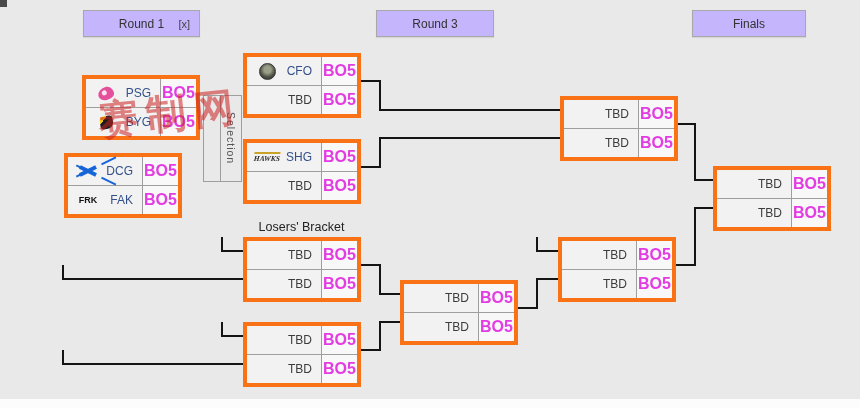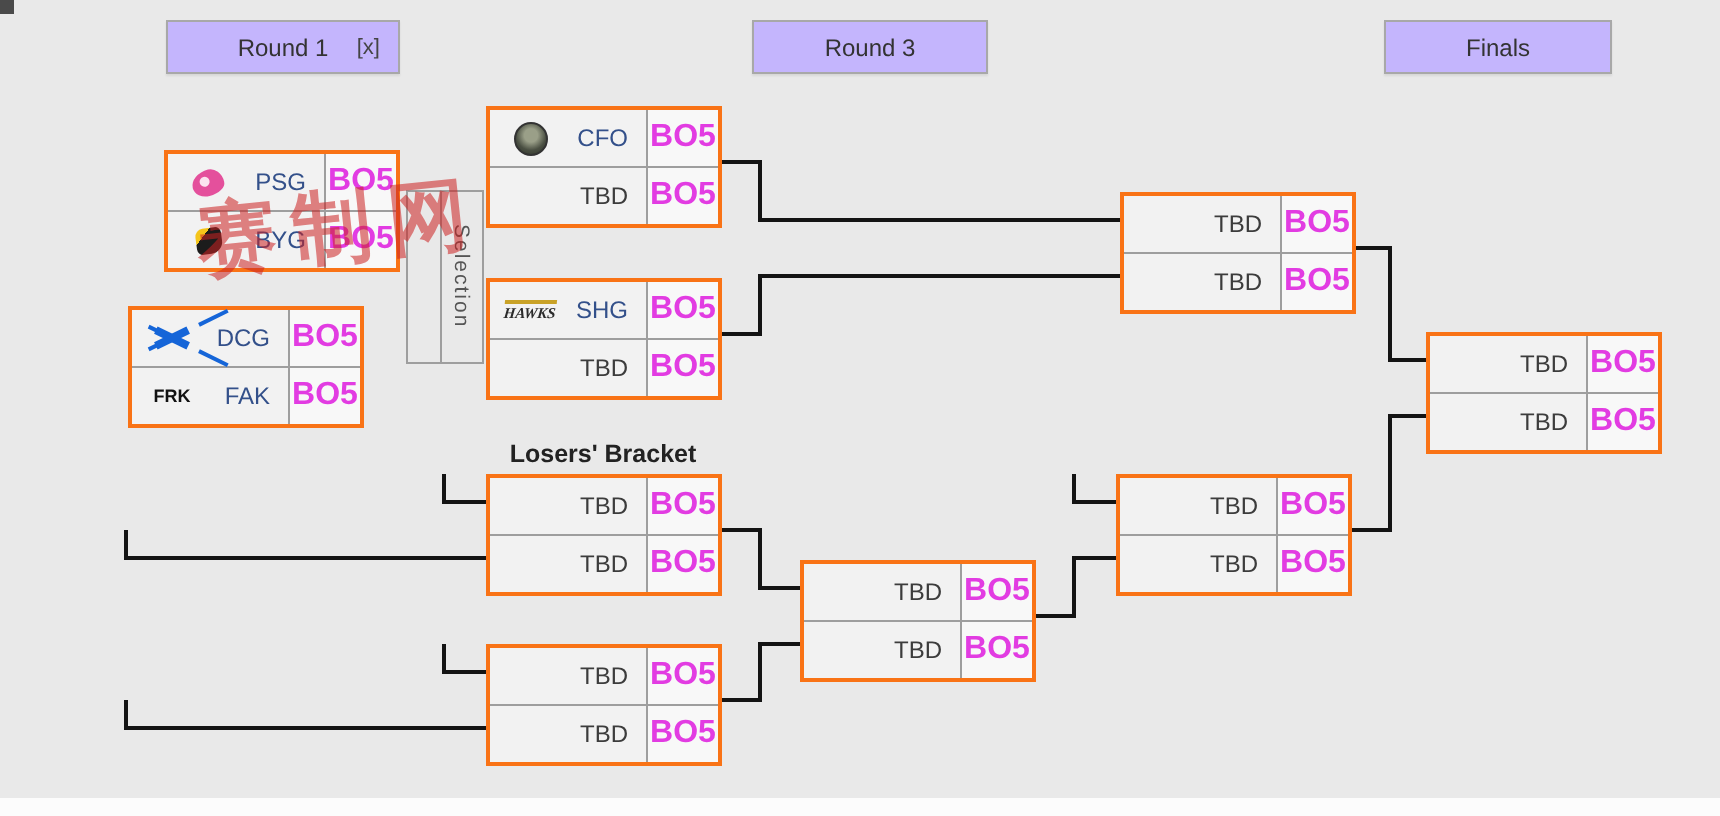--- a/index.html
+++ b/index.html
@@ -4,38 +4,38 @@
 <style>
   html,body{margin:0;padding:0;background:#d8d8d8;}
   #stage{position:relative;width:860px;height:408px;background:#e9e9e9;overflow:hidden;
          font-family:"Liberation Sans",sans-serif;font-size:12px;color:#333;}
   
   .hd{position:absolute;width:117px;height:27px;box-sizing:border-box;background:#c4b5fd;
       border:1px solid #a8a8a8;display:flex;align-items:center;justify-content:center;
       font-size:12px;color:#333;box-shadow:0 1px 1px rgba(0,0,0,.08);cursor:pointer;}
   .hd .sfx{position:absolute;right:9px;font-size:11px;color:#444;}
   
-  .match{position:absolute;width:118px;box-sizing:border-box;border:2px solid #f97316;
+  .match{position:absolute;width:118px;box-sizing:border-box;border:4px solid #f97316;
          background:#f2f2f2;z-index:2;}
   .row{display:flex;align-items:center;height:28px;border-bottom:1px solid #9e9e9e;background:#f2f2f2;}
   .row:last-child{border-bottom:none;}
   .icon{width:32px;display:flex;justify-content:center;align-items:center;margin-left:4px;flex:0 0 auto;}
   .team{margin-left:auto;padding-right:9px;font-size:12px;color:#3c3c3c;white-space:nowrap;}
   .team.named{color:#33508a;}
   .fmt{width:36px;height:100%;flex:0 0 auto;border-left:1px solid #9e9e9e;display:flex;
        align-items:center;justify-content:center;color:#e23ce2;font-weight:bold;
        font-size:16px;background:#f8f8f8;box-sizing:border-box;}
   
   .hl,.vl{position:absolute;background:#141414;z-index:1;}
   .hl{height:2px;} .vl{width:2px;}
   .gl{position:absolute;background:#9e9e9e;z-index:1;}
   .glh{height:1px;} .glv{width:1px;}
   
   .lb-label{position:absolute;left:243px;top:220px;width:117px;text-align:center;
-            font-size:12.5px;font-weight:700;color:#222;}
+            font-size:12.5px;font-weight:400;color:#222;}
   .sel-label{position:absolute;left:219px;top:95px;width:23px;height:87px;display:flex;
              align-items:center;justify-content:center;writing-mode:vertical-rl;
              font-size:10.5px;color:#555;letter-spacing:1px;z-index:3;}
   
   .wm{position:absolute;left:98px;top:86px;font-size:40px;font-weight:bold;color:#cc2222;
       opacity:.55;letter-spacing:8px;transform:rotate(-6deg);z-index:40;pointer-events:none;
       font-family:sans-serif;}
   
   .corner{position:absolute;left:0;top:0;width:7px;height:7px;background:#4a4a4a;z-index:5;}
   .bottom-strip{position:absolute;left:0;top:399px;width:860px;height:9px;background:#fcfcfc;z-index:4;}

